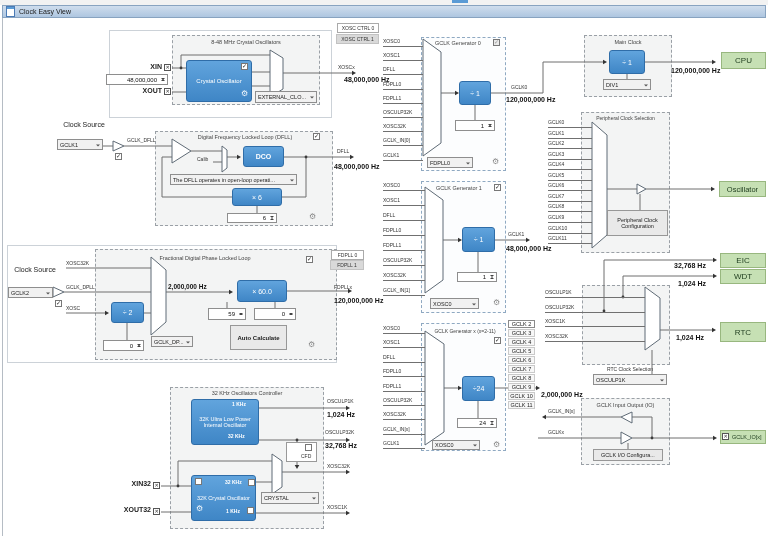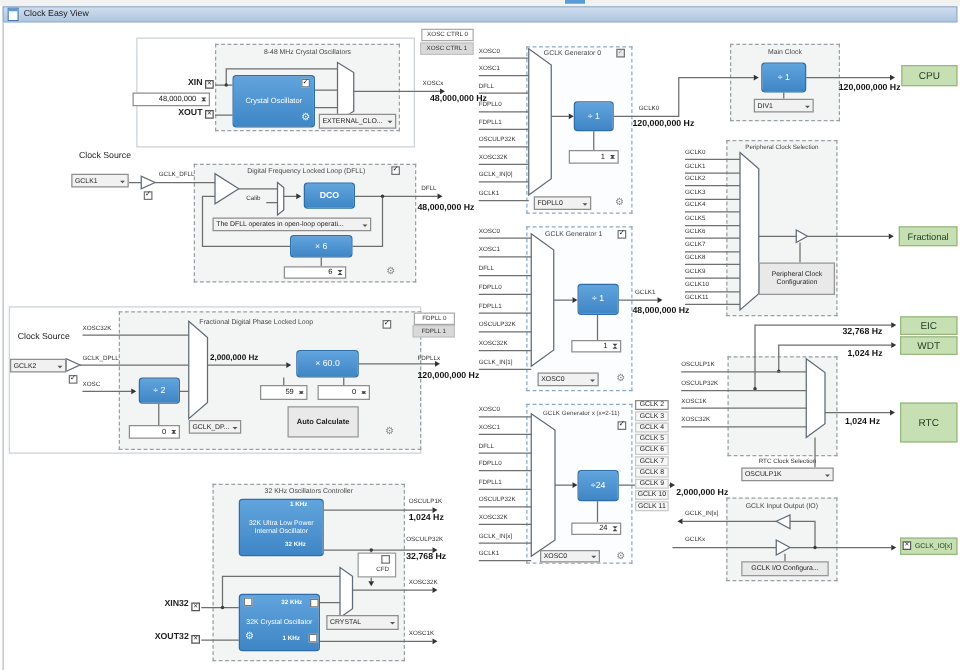--- a/index.html
+++ b/index.html
@@ -350,35 +350,35 @@
       <div style="top: 42.2px;">GCLK4</div>
       <div style="top: 52.75px;">GCLK5</div>
       <div style="top: 63.3px;">GCLK6</div>
       <div style="top: 73.85px;">GCLK7</div>
       <div style="top: 84.4px;">GCLK8</div>
       <div style="top: 94.95px;">GCLK9</div>
       <div style="top: 105.5px;">GCLK10</div>
       <div style="top: 116.05px;">GCLK11</div>
     </div>
   <div class="btn thin" style="left:607px;top:210px;width:61px;height:26px;">Peripheral Clock Configuration</div>
-  <div class="green" style="left:719px;top:181px;width:47px;height:16px;font-size:7.5px;">Fractional</div>
+  <div class="green" style="left:719px;top:181px;width:47px;height:16px;font-size:7.5px;">Oscillator</div>
 
   <div class="freq" style="left:674px;top:262px;">32,768 Hz</div>
   <div class="green" style="left:720px;top:253px;width:46px;height:15px;">EIC</div>
   <div class="freq" style="left:678px;top:280px;">1,024 Hz</div>
   <div class="green" style="left:720px;top:269px;width:46px;height:15px;">WDT</div>
 
   <div class="inlist" style="left:545px;top:288px;width:100px;">
       <div style="top: 0px;">OSCULP1K</div>
       <div style="top: 14.5px;">OSCULP32K</div>
       <div style="top: 29px;">XOSC1K</div>
       <div style="top: 43.5px;">XOSC32K</div>
     </div>
   <div class="freq" style="left:676px;top:334px;">1,024 Hz</div>
-  <div class="green" style="left:720px;top:322px;width:46px;height:32px;">RTC</div>
+  <div class="green" style="left:720px;top:322px;width:46px;height:20px;">RTC</div>
   <div class="lbl" style="left:593px;top:366px;width:74px;text-align:center;">RTC Clock Selection</div>
   <div class="dd" style="left:593px;top:374px;width:74px;height:11px;">OSCULP1K</div>
 
   <div class="ttl" style="left:581px;top:402px;width:89px;">GCLK Input Output (IO)</div>
   <div class="lbl" style="left:548px;top:408px;">GCLK_IN[x]</div>
   <div class="lbl" style="left:548px;top:429px;">GCLKx</div>
   <div class="btn thin" style="left:593px;top:449px;width:70px;height:12px;">GCLK I/O Configura...</div>
   <div class="green" style="left:720px;top:430px;width:46px;height:14px;font-size:5.5px;justify-content:flex-start;padding-left:11px;">GCLK_IO[x]</div>
   <div class="pin" style="left:722px;top:433px;"></div>
 

